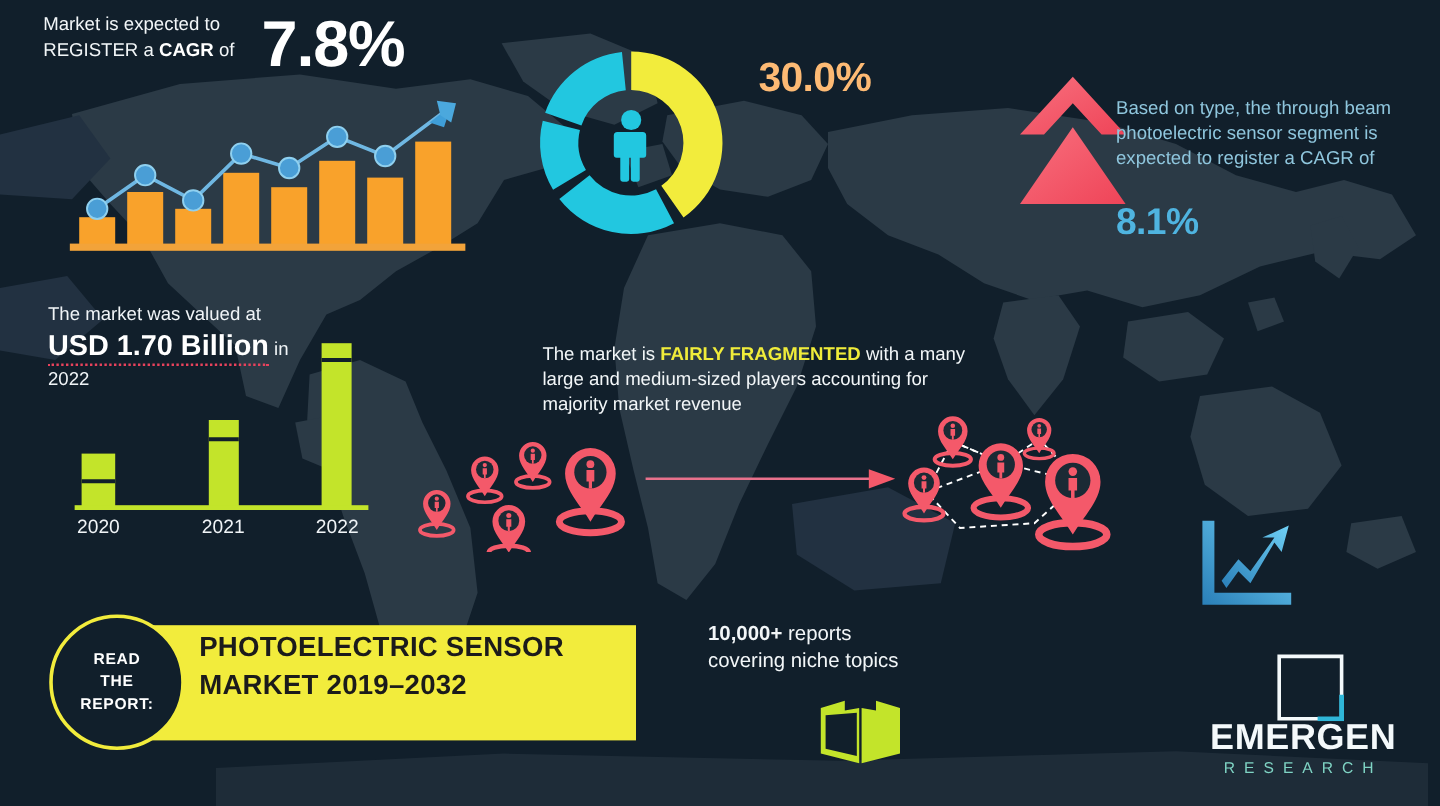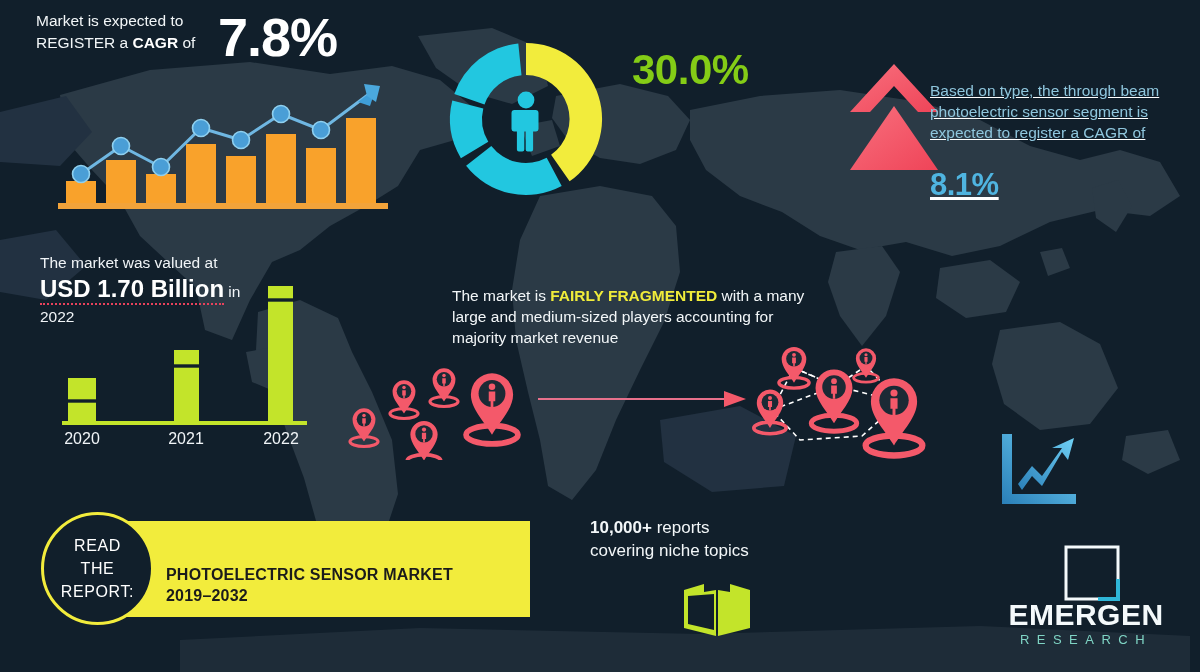--- a/index.html
+++ b/index.html
@@ -24,26 +24,26 @@
   #b1 b { font-weight:bold; color:#fff; }
   #pct78 { position:absolute; left:218px; top:6px; font-size:54px; font-weight:bold;
            color:#ffffff; letter-spacing:-1px; }
 
   
   #chartOrange { position:absolute; left:58px; top:78px; width:330px; height:132px; }
 
   
   #donutWrap { position:absolute; left:440px; top:28px; width:172px; height:182px; }
   #b2 { left:632px; top:48px; width:190px; }
-  #pct30 { font-size:42px; font-weight:bold; color:#84cc16; letter-spacing:-0.5px; line-height:1.05; }
+  #pct30 { font-size:34px; font-weight:bold; color:#fdba74; letter-spacing:-0.5px; line-height:1.05; }
   #b2 .body { font-size:15.5px; color:#f0f4f7; line-height:1.33; margin-top:6px; }
 
   
   #arrowsUp { position:absolute; left:848px; top:58px; width:92px; height:120px; }
-  #b3 { left:930px; top:80px; width:262px;text-decoration:underline; }
+  #b3 { left:930px; top:80px; width:262px; }
   #b3 .body { font-size:15.5px; color:#8fc6dd; line-height:1.37; }
   #pct81 { font-size:31px; font-weight:bold; color:#4fb4e0; margin-top:21px; letter-spacing:-0.5px; }
 
   
   #b4 { left:930px; top:238px; width:266px; font-size:15.5px; color:#f0f4f7; line-height:1.35; }
   #b4 b { font-weight:bold; }
 
   
   #b5 { left:40px; top:252px; width:230px; font-size:15.5px; color:#f0f4f7; line-height:1.37; }
   #b5 .usd { font-size:24px; font-weight:bold; color:#fff; }
@@ -53,27 +53,27 @@
   
   #b6 { left:452px; top:285px; width:372px; font-size:15.5px; color:#f2f6f8; line-height:1.36; }
   #b6 .hl { color:#f0ec3a; font-weight:bold; }
   #pinsLeft  { position:absolute; left:340px; top:348px; width:196px; height:112px; }
   #pinsRight { position:absolute; left:742px; top:340px; width:200px; height:122px; }
   #midArrow  { position:absolute; left:536px; top:386px; width:212px; height:26px; }
 
   
   #banner { position:absolute; left:96px; top:521px; width:434px; height:96px;
             background:#f2ec3c; }
-  #bannerTxt { position:absolute; left:166px; top:564px; width:330px;
-               font-size:16px; font-weight:bold; color:#1b1b1b; line-height:1.34;
+  #bannerTxt { position:absolute; left:166px; top:524px; width:330px;
+               font-size:23px; font-weight:bold; color:#1b1b1b; line-height:1.34;
                letter-spacing:0.2px; }
   #badge { position:absolute; left:41px; top:512px; width:113px; height:113px;
            border-radius:50%; background:#111f2b; border:3px solid #f2ec3c;
            display:flex; align-items:center; justify-content:center; }
-  #badgeTxt { font-size:16px; font-weight:normal; color:#fff; text-align:center;
+  #badgeTxt { font-size:13px; font-weight:bold; color:#fff; text-align:center;
               line-height:1.45; letter-spacing:0.6px; }
 
   
   #b8 { left:590px; top:516px; width:230px; font-size:17px; color:#f2f6f8; line-height:1.38; }
   #b8 b { font-weight:bold; }
   #book { position:absolute; left:680px; top:578px; width:74px; height:62px; }
 
   
   #iconChart { position:absolute; left:998px; top:432px; width:82px; height:74px; }
   #logoBox { position:absolute; left:1064px; top:545px; width:56px; height:56px; }

